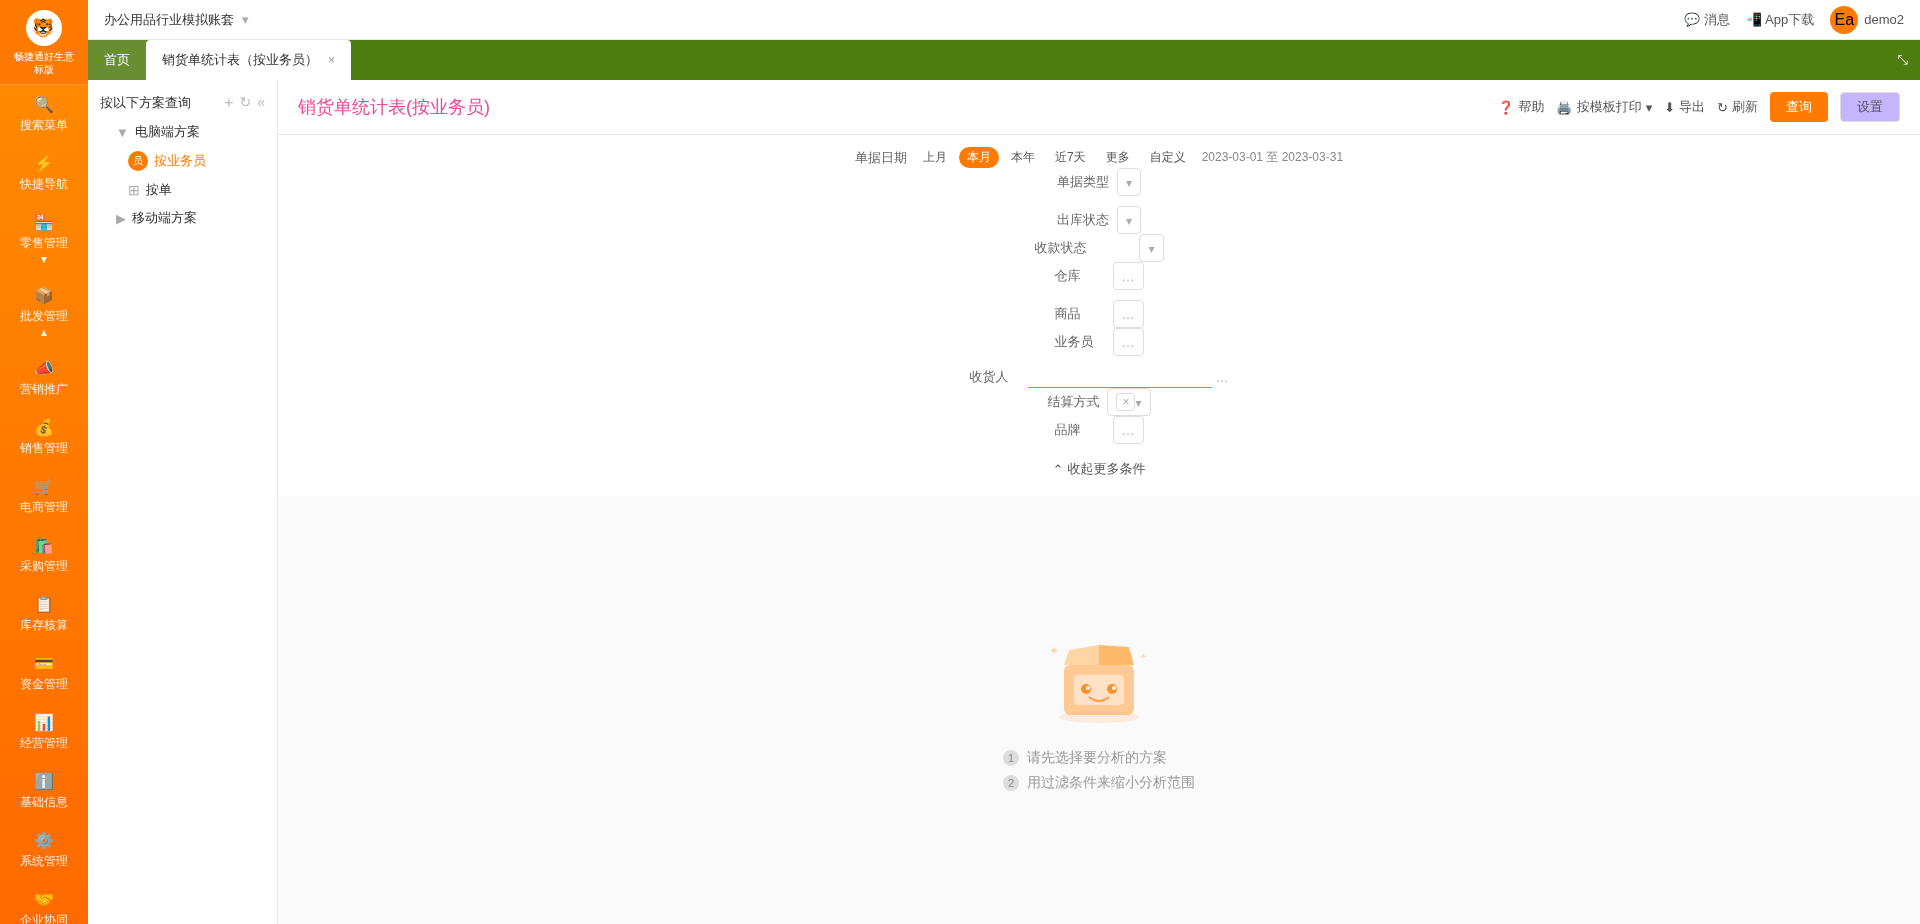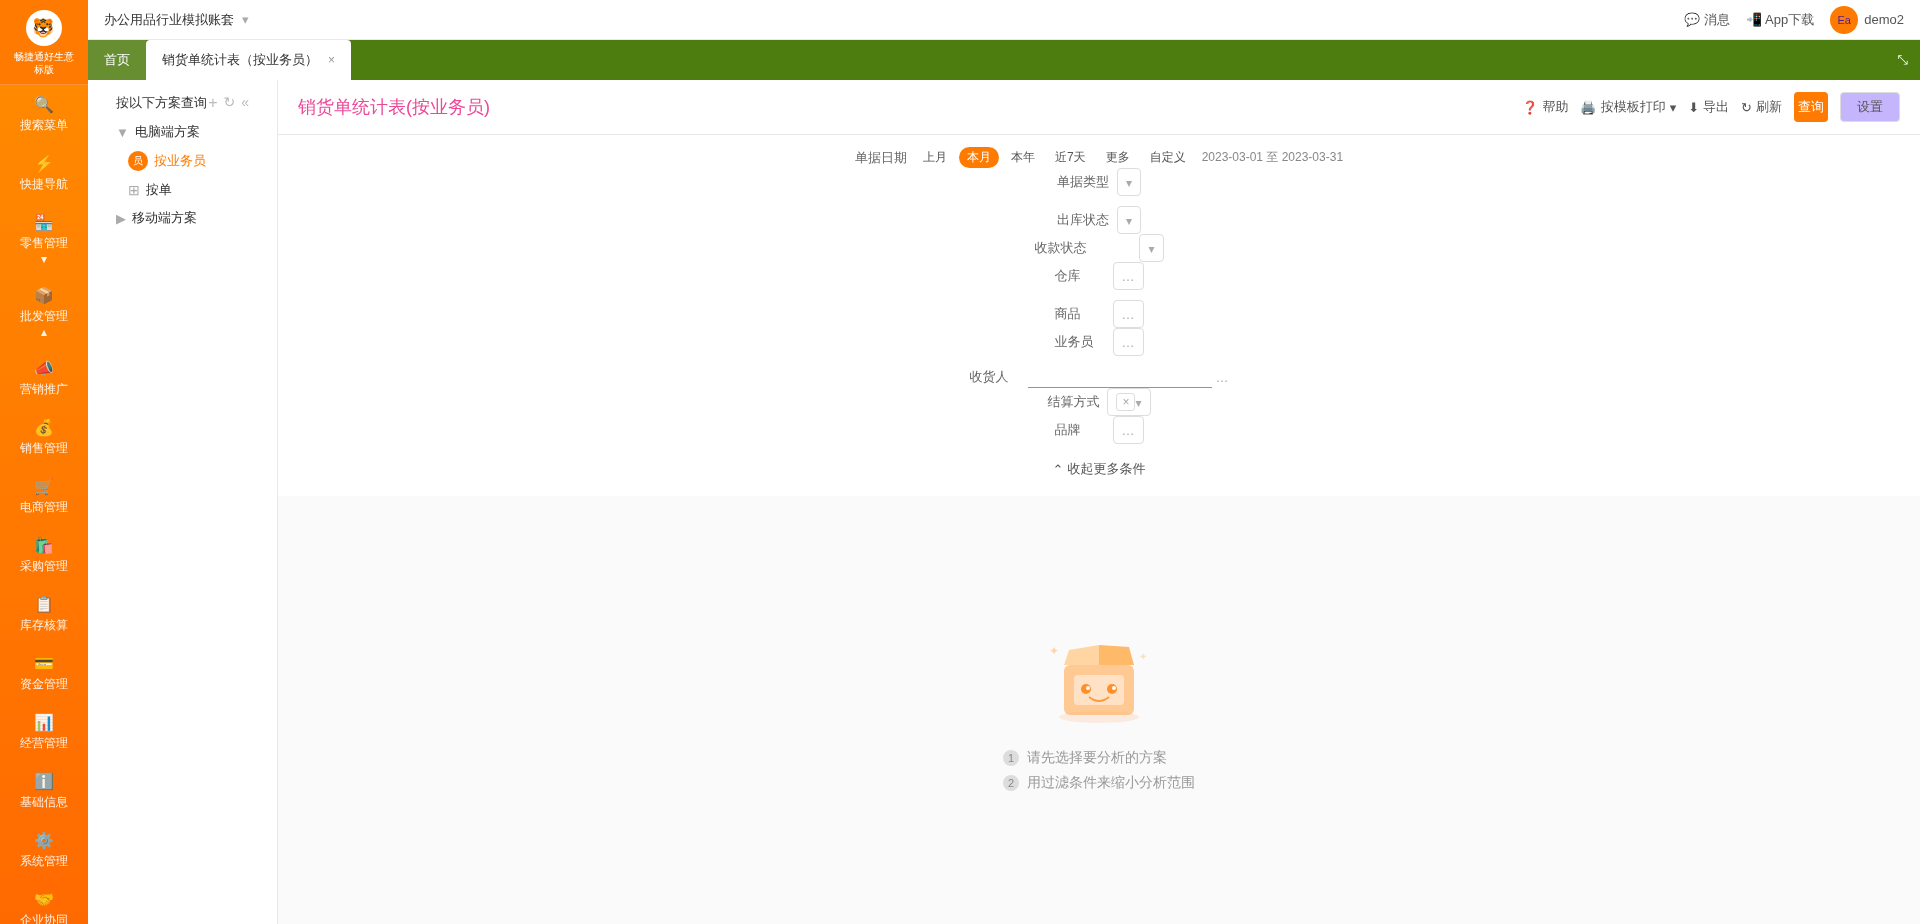--- a/index.html
+++ b/index.html
@@ -59,21 +59,21 @@
       background: white;
       display: flex;
       align-items: center;
       padding: 0 16px;
       border-bottom: 1px solid #e8e8e8;
       justify-content: space-between;
     }
     #topbar .left { display: flex; align-items: center; gap: 8px; font-size: 13px; color: #333; }
     #topbar .right { display: flex; align-items: center; gap: 16px; font-size: 13px; color: #555; }
     #topbar .right .user { display: flex; align-items: center; gap: 6px; }
-    #topbar .right .avatar { width: 28px; height: 28px; border-radius: 50%; background: #ff7a00; display: flex; align-items: center; justify-content: center; color: #4c1d95; font-size: 11px; }
+    #topbar .right .avatar { width: 28px; height: 28px; border-radius: 50%; background: #ff7a00; display: flex; align-items: center; justify-content: center; color: #000000; font-size: 16px; }
 
     
     #tabbar {
       height: 40px;
       background: #4d7c0f;
       display: flex;
       align-items: stretch;
     }
     #tabbar .tab {
       display: flex; align-items: center; padding: 0 16px; gap: 6px;
@@ -94,21 +94,21 @@
     
     #left-panel {
       width: 190px;
       background: white;
       border-right: 1px solid #e8e8e8;
       padding: 8px 0;
       overflow-y: auto;
     }
     #left-panel .panel-header {
       display: flex; align-items: center; justify-content: space-between;
-      padding: 6px 28px; font-size: 13px; color: #333;
+      padding: 6px 12px; font-size: 13px; color: #333;
     }
     #left-panel .panel-header .actions { display: flex; gap: 6px; color: #bbb; }
     #left-panel .tree-item {
       display: flex; align-items: center; padding: 5px 12px 5px 16px;
       font-size: 13px; color: #333; cursor: pointer; gap: 6px;
     }
     #left-panel .tree-item.active { color: #ff7a00; }
     #left-panel .tree-item.child { padding-left: 28px; }
     #left-panel .tree-item.child2 { padding-left: 40px; }
     #left-panel .tree-item .orange-dot {
@@ -136,21 +136,21 @@
       margin-bottom: 12px;
     }
     #page-header h1 { font-size: 18px; color: #ec4899; font-weight: 500; }
     #page-header .page-actions { display: flex; align-items: center; gap: 12px; font-size: 13px; color: #555; }
     #page-header .page-actions .action-btn {
       display: flex; align-items: center; gap: 4px; cursor: pointer;
       color: #555;
     }
     #page-header .page-actions .query-btn {
       background: #ff7a00; color: white; border: none;
-      padding: 6px 4px; border-radius: 4px; font-size: 13px; cursor: pointer;
+      padding: 6px 16px; border-radius: 4px; font-size: 13px; cursor: pointer;
     }
     #page-header .page-actions .setting-btn {
       border: 1px solid #ddd; color: #555; background: #c4b5fd;
       padding: 5px 16px; border-radius: 4px; font-size: 13px; cursor: pointer;
     }
 
     
     #filter-area {
       background: white;
       padding: 12px 20px;

